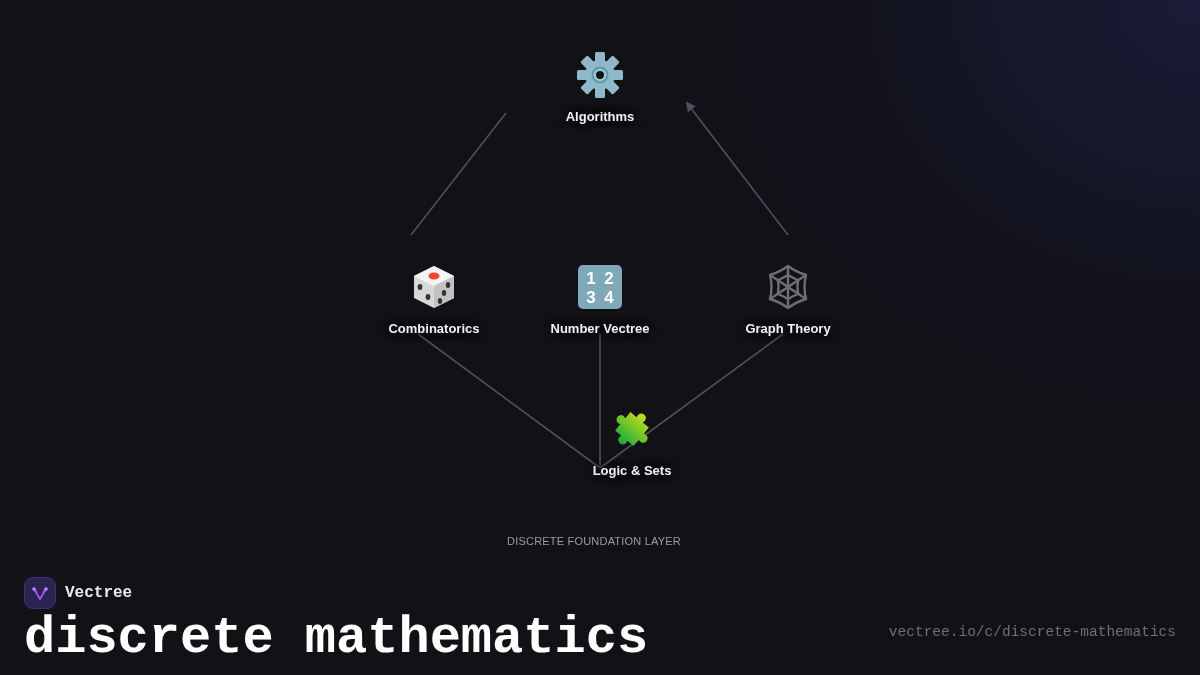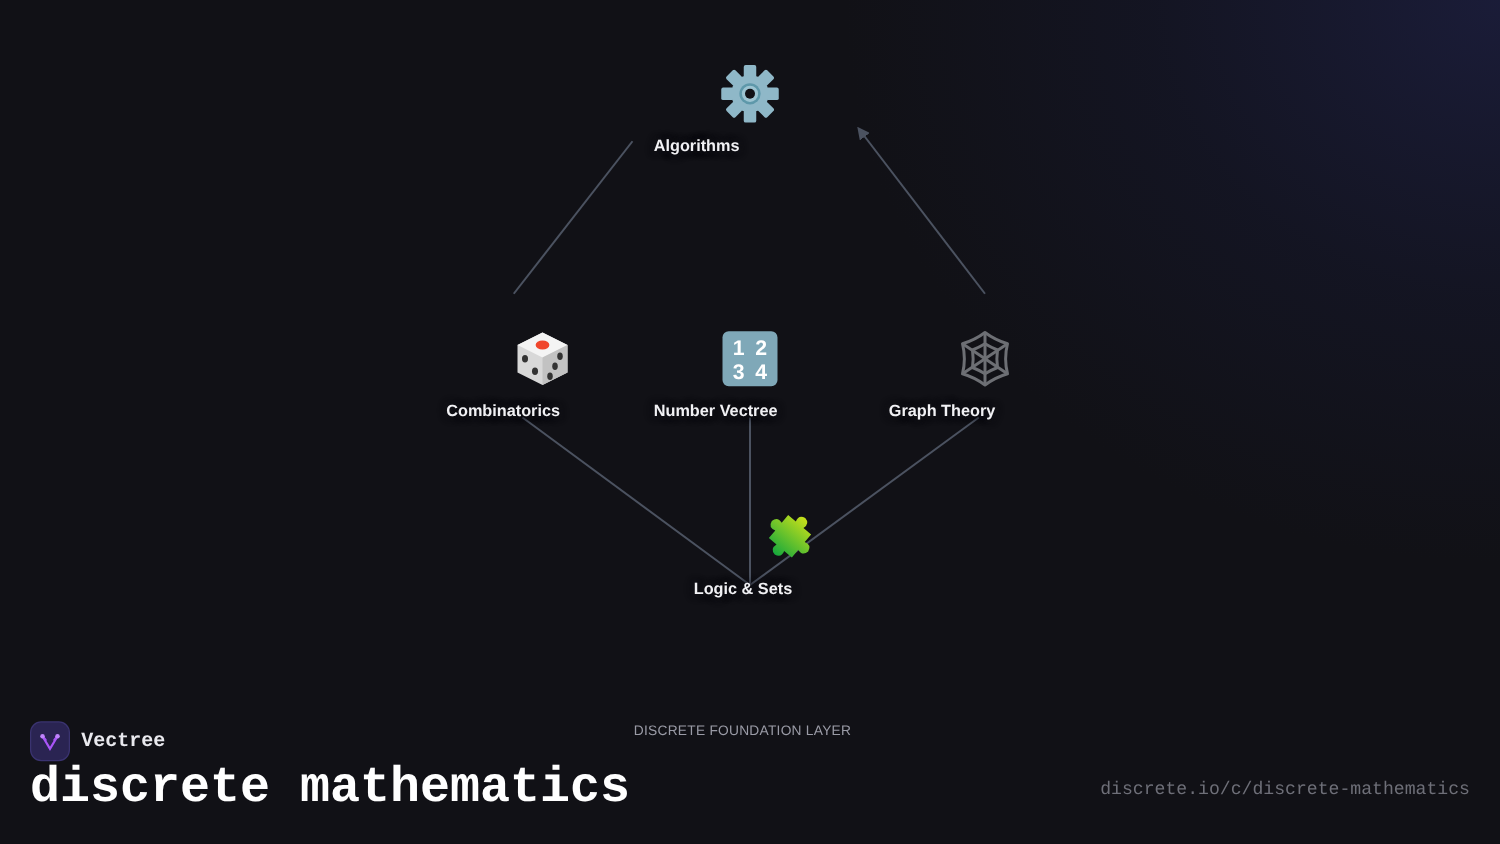--- a/index.html
+++ b/index.html
@@ -9,54 +9,54 @@
     font-family: "Liberation Sans", sans-serif;
   }
   .bg-glow {
     position: absolute; inset: 0;
     background: radial-gradient(ellipse 700px 600px at 1200px 0px, rgba(28,30,62,0.85) 0%, rgba(22,24,46,0.5) 40%, rgba(17,17,22,0) 75%);
     pointer-events: none;
   }
   svg.edges { position: absolute; left: 0; top: 0; }
   .node {
     position: absolute; width: 160px; margin-left: -80px;
-    text-align: left;
+    text-align: center;
   }
   .node .icon {
     display: block; margin: 0 auto; width: 56px; height: 56px;
     font-size: 46px; line-height: 56px;
     font-family: "DejaVu Sans", sans-serif;
   }
   .node .icon svg { display: block; margin: 2px auto 0; }
   .node .label {
     display: inline-block; margin-top: 4px;
     color: #f1f1f4; font-size: 13px; font-weight: bold;
     text-shadow: 0 0 4px #111116, 0 0 6px #111116, 0 0 8px #111116;
     padding: 0 3px;
   }
   .layer-caption {
     position: absolute; left: 0; width: 1188px; top: 535px;
-    text-align: center; color: #9a9ba6; font-size: 11px; letter-spacing: 0.2px; margin-top: 44px;
+    text-align: center; color: #9a9ba6; font-size: 11px; letter-spacing: 0.2px;
   }
   .brand {
     position: absolute; left: 24px; top: 577px;
     display: flex; align-items: center; gap: 9px;
   }
   .brand-logo {
     width: 32px; height: 32px; border-radius: 9px;
     background: #2a2452; border: 1px solid #3a3370;
     box-sizing: border-box; display: flex; align-items: center; justify-content: center;
   }
   .brand-name {
     color: #e9e9ee; font-size: 16px; font-weight: bold;
     font-family: "Liberation Mono", monospace;
   }
   .page-title {
     position: absolute; left: 24px; top: 609px;
-    color: #ffffff; font-size: 40px; font-weight: bold;
+    color: #ffffff; font-size: 52px; font-weight: bold;
     font-family: "Liberation Mono", monospace; letter-spacing: 0px;
   }
   .url {
     position: absolute; right: 24px; top: 624px;
     color: #6e6f78; font-size: 14.5px;
     font-family: "Liberation Mono", monospace;
   }
 </style>
 </head>
 <body>
@@ -172,13 +172,13 @@
       </g>
       <circle cx="4" cy="6" r="1.8" fill="#c084fc"></circle>
       <circle cx="16" cy="6" r="1.8" fill="#c084fc"></circle>
     </svg>
   </span>
   <span class="brand-name">Vectree</span>
 </div>
 
 <div class="page-title">discrete mathematics</div>
 
-<div class="url">discrete.io/c/discrete-mathematics</div>
+<div class="url">vectree.io/c/discrete-mathematics</div>
 
 </body></html>

